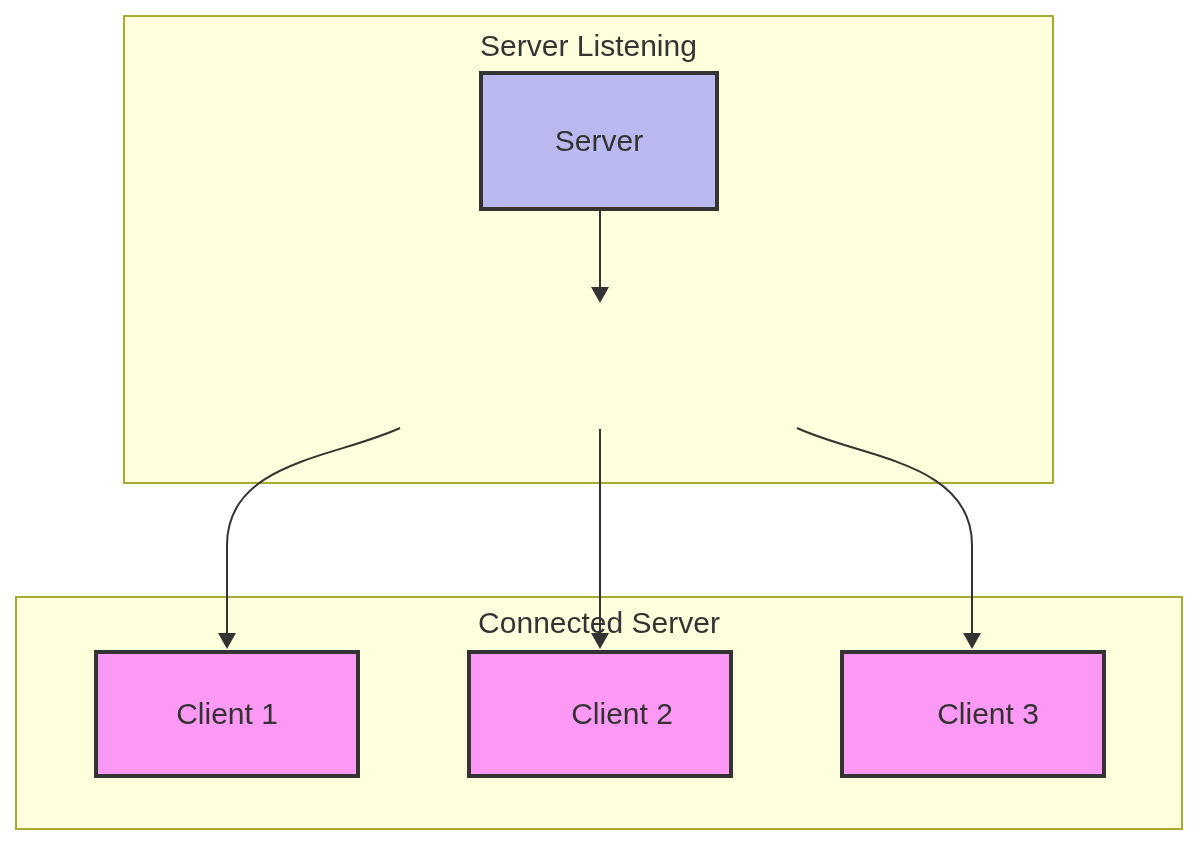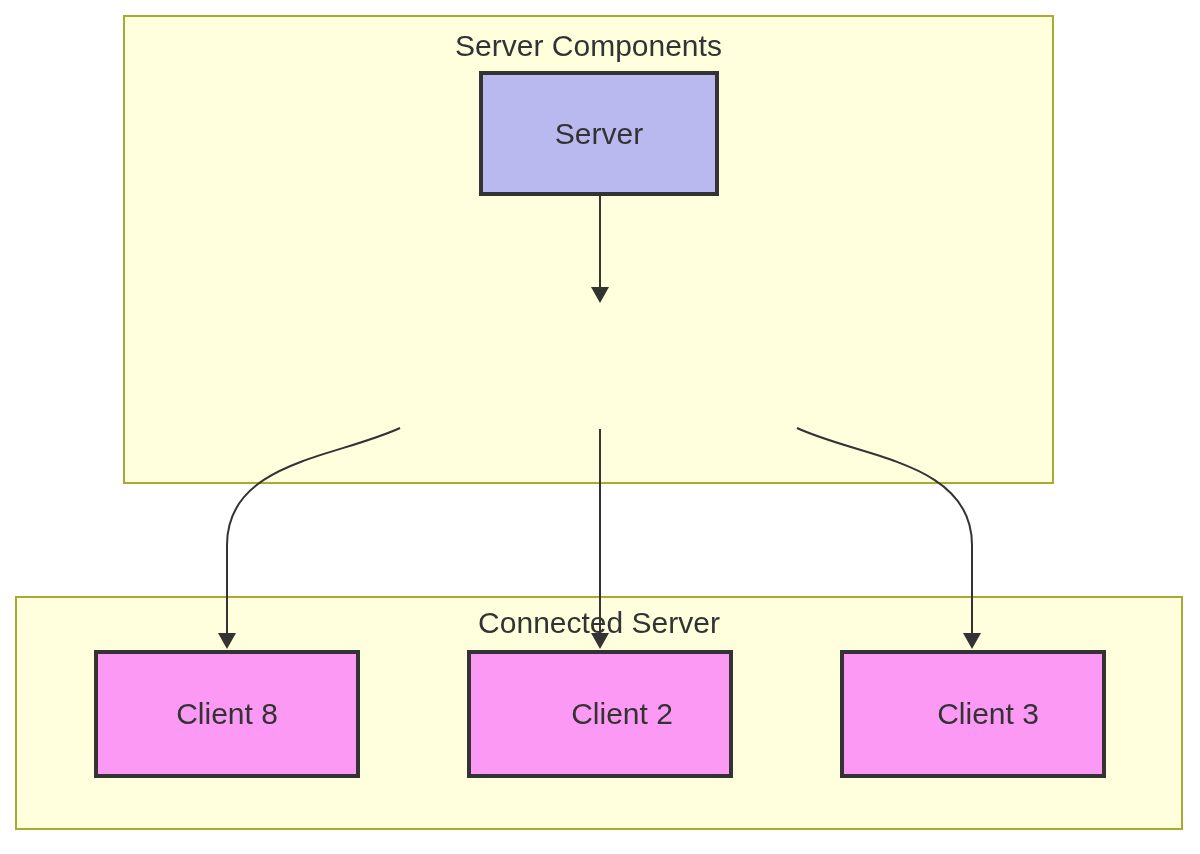--- a/index.html
+++ b/index.html
@@ -44,34 +44,34 @@
   .node {
     position: absolute;
     box-sizing: border-box;
     border: 4px solid #333333;
     display: flex;
     align-items: center;
     justify-content: center;
     font-size: 30px;
     color: #333333;
   }
-  .node-server  { left: 479px; top: 71px;  width: 240px; height: 125px; background: #b9b9f0; }
+  .node-server  { left: 479px; top: 71px;  width: 240px; height: 140px; background: #b9b9f0; }
   .node-socket  { left: 399px; top: 304px; width: 398px; height: 125px; background: #dedef7; }
   .node-client  { top: 650px; width: 266px; height: 128px; background: #fb99f4; }
   .node-client1 { left: 94px;  }
   .node-client2 { left: 467px; padding-left: 44px; }
   .node-client3 { left: 840px; padding-left: 30px; }
 </style>
 </head>
 <body>
 
 <div class="canvas">
 
   <div class="group group-server">
-    <div class="group-title">Server Components</div>
+    <div class="group-title">Server Listening</div>
   </div>
 
   <div class="group group-clients">
     <div class="group-title">Connected Server</div>
   </div>
 
   <svg class="edges" width="1200" height="854" viewBox="0 0 1200 854">
 
     <path d="M600,196 L600,288" fill="none" stroke="#333333" stroke-width="2"></path>
     <polygon points="591,287 609,287 600,303" fill="#333333"></polygon>
@@ -85,21 +85,21 @@
     <path d="M797,428 C862,458 972,462 972,545 L972,634" fill="none" stroke="#333333" stroke-width="2"></path>
     <polygon points="963,633 981,633 972,649" fill="#333333"></polygon>
   </svg>
 
   <div class="node node-server">
     <span>Server</span>
   </div>
 
 
   <div class="node node-client node-client1">
-    <span>Client 8</span>
+    <span>Client 1</span>
   </div>
 
   <div class="node node-client node-client2">
     <span>Client 2</span>
   </div>
 
   <div class="node node-client node-client3">
     <span>Client 3</span>
   </div>
 

